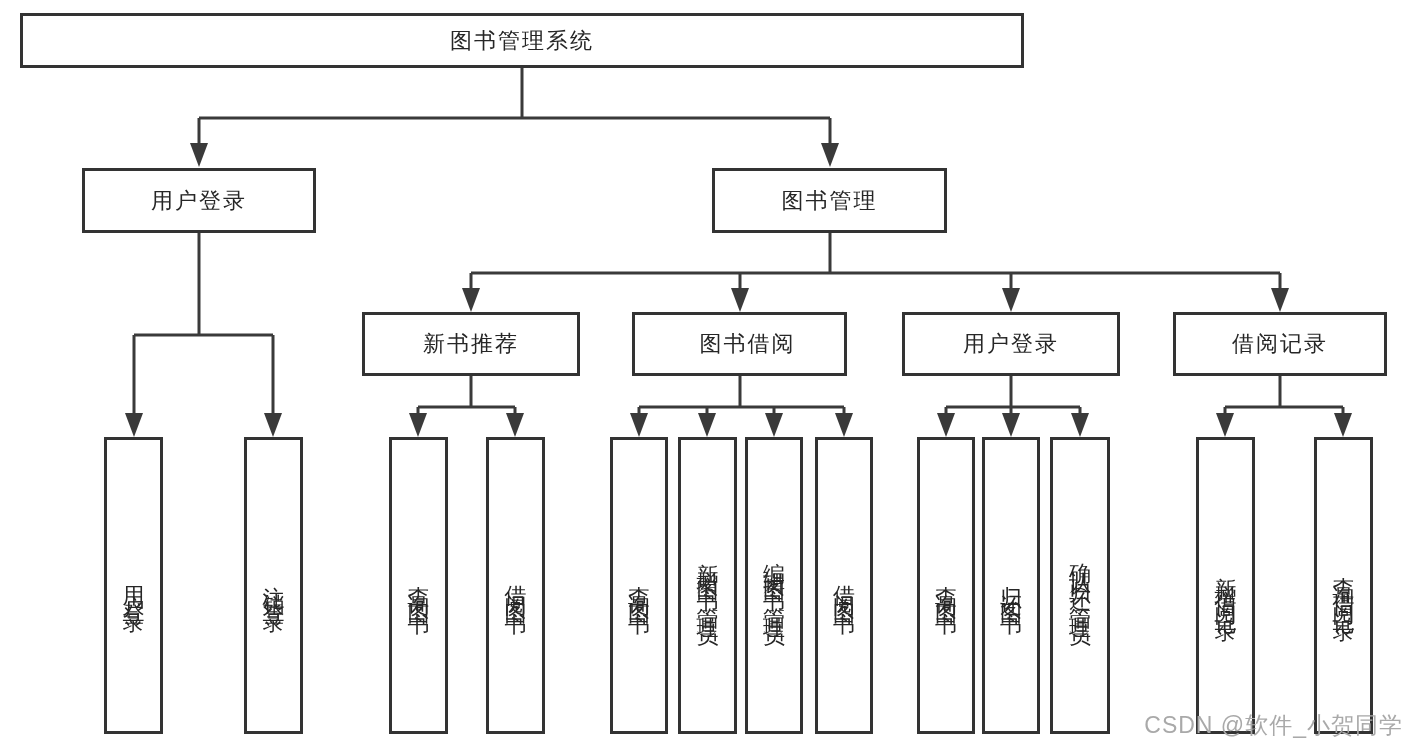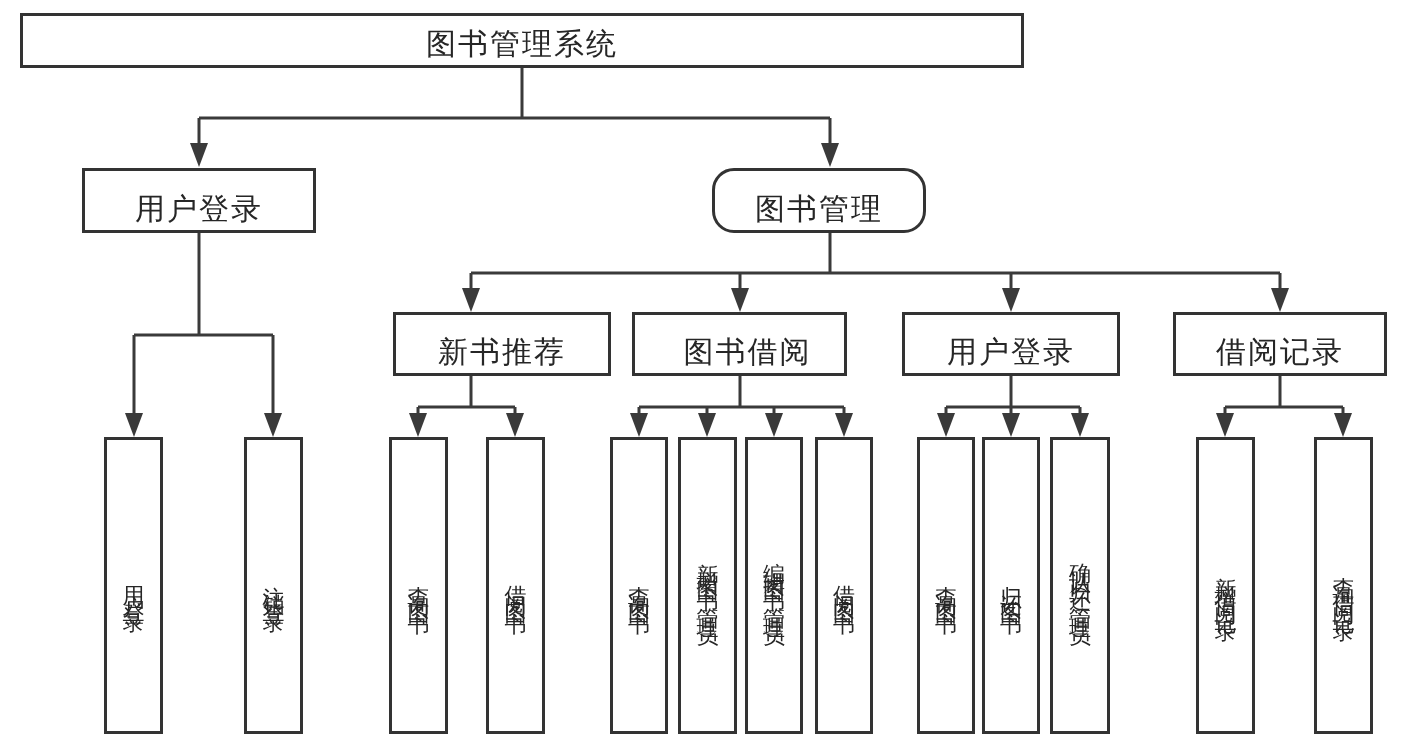--- a/index.html
+++ b/index.html
@@ -21,21 +21,21 @@
   .connector{position:absolute;left:0;top:0;width:1405px;height:747px;pointer-events:none;}
   .connector path{stroke:var(--line);stroke-width:3;fill:none;}
   .connector polygon{fill:var(--line);stroke:none;}
   .box{
     position:absolute;
     background:var(--background);
     border:3px solid var(--border);
     display:flex;align-items:center;justify-content:center;
     color:var(--text);
   }
-  .hbox{font-size:30px;letter-spacing:2px;white-space:nowrap;align-items:flex-end;}
+  .hbox{font-size:22px;letter-spacing:2px;white-space:nowrap;}
   .vbox{font-size:22px;}
   .vbox .vtext{
     writing-mode:vertical-rl;
     text-orientation:upright;
     letter-spacing:9px;
     line-height:1;
     white-space:nowrap;
   }
   .watermark{
     position:absolute;
@@ -88,25 +88,25 @@
     <polygon points="1334,413 1352,413 1343,437"></polygon>
   </svg>
 
   <div class="box hbox" style="left:20px;top:13px;width:1004px;height:55px;">
     <span>图书管理系统</span>
   </div>
 
   <div class="box hbox" style="left:82px;top:168px;width:234px;height:65px;">
     <span>用户登录</span>
   </div>
-  <div class="box hbox" style="left:712px;top:168px;width:214px;height:65px;border-radius:22px;">
+  <div class="box hbox" style="left:712px;top:168px;width:235px;height:65px;">
     <span>图书管理</span>
   </div>
 
-  <div class="box hbox" style="left:362px;top:312px;width:218px;height:64px;margin-left:31px;">
+  <div class="box hbox" style="left:362px;top:312px;width:218px;height:64px;">
     <span>新书推荐</span>
   </div>
   <div class="box hbox" style="left:632px;top:312px;width:215px;height:64px;padding-left:16px;">
     <span>图书借阅</span>
   </div>
   <div class="box hbox" style="left:902px;top:312px;width:218px;height:64px;">
     <span>用户登录</span>
   </div>
   <div class="box hbox" style="left:1173px;top:312px;width:214px;height:64px;">
     <span>借阅记录</span>
@@ -145,14 +145,15 @@
   <div class="box vbox" style="left:1050px;top:437px;width:60px;height:297px;">
     <span class="vtext">确认归还（管理员）</span>
   </div>
   <div class="box vbox" style="left:1196px;top:437px;width:59px;height:297px;">
     <span class="vtext">新增借阅记录</span>
   </div>
   <div class="box vbox" style="left:1314px;top:437px;width:59px;height:297px;">
     <span class="vtext">查询借阅记录</span>
   </div>
 
+  <div class="watermark">CSDN @软件_小贺同学</div>
 
 </div>
 
 </body></html>

